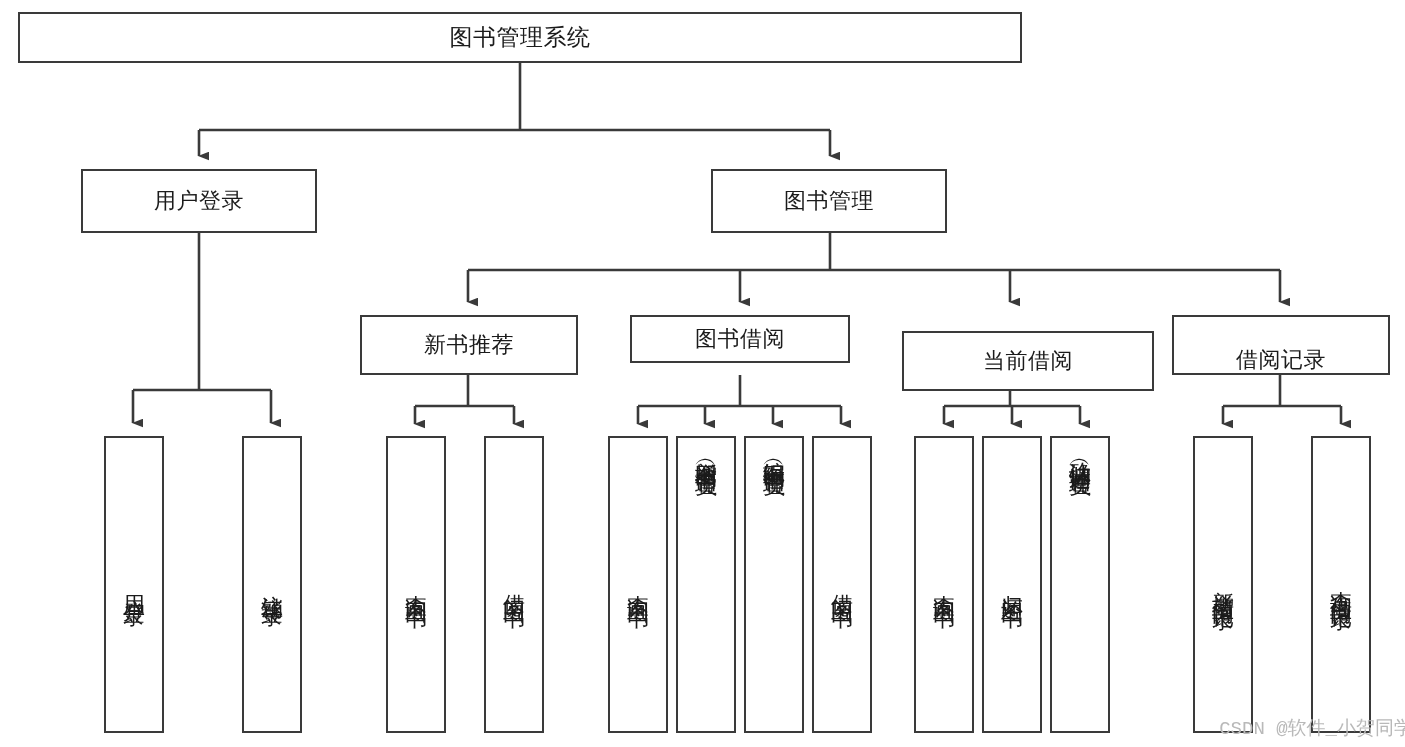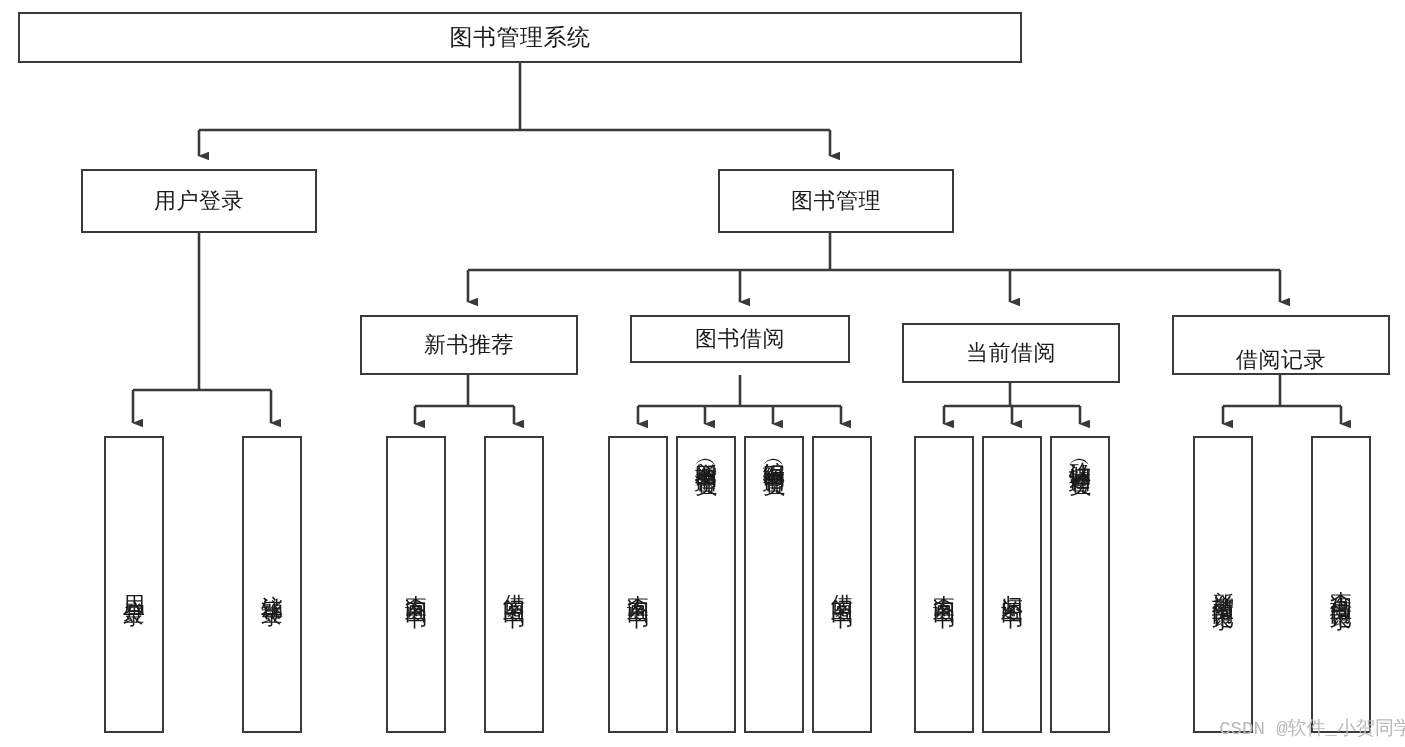--- a/index.html
+++ b/index.html
@@ -154,31 +154,31 @@
     </g>
   </svg>
 
   <div class="node h root" style="left:18px; top:12px; width:1004px; height:51px;">
     <span class="node-label">图书管理系统</span>
   </div>
 
   <div class="node h" style="left:81px; top:169px; width:236px; height:64px;">
     <span class="node-label">用户登录</span>
   </div>
-  <div class="node h" style="left:711px; top:169px; width:236px; height:64px;margin-left:7px;">
+  <div class="node h" style="left:711px; top:169px; width:236px; height:64px;">
     <span class="node-label">图书管理</span>
   </div>
 
   <div class="node h" style="left:360px; top:315px; width:218px; height:60px;">
     <span class="node-label">新书推荐</span>
   </div>
   <div class="node h" style="left:630px; top:315px; width:220px; height:48px;">
     <span class="node-label">图书借阅</span>
   </div>
-  <div class="node h" style="left:902px; top:323px; width:218px; height:60px;">
+  <div class="node h" style="left:902px; top:331px; width:252px; height:60px;">
     <span class="node-label">当前借阅</span>
   </div>
   <div class="node h" style="left:1172px; top:315px; width:218px; height:60px;align-items:flex-end;">
     <span class="node-label">借阅记录</span>
   </div>
 
   <div class="node v centered" style="left:104px; top:436px; width:60px; height:297px;">
     <span class="node-label">用户登录</span>
   </div>
   <div class="node v centered" style="left:242px; top:436px; width:60px; height:297px;">

